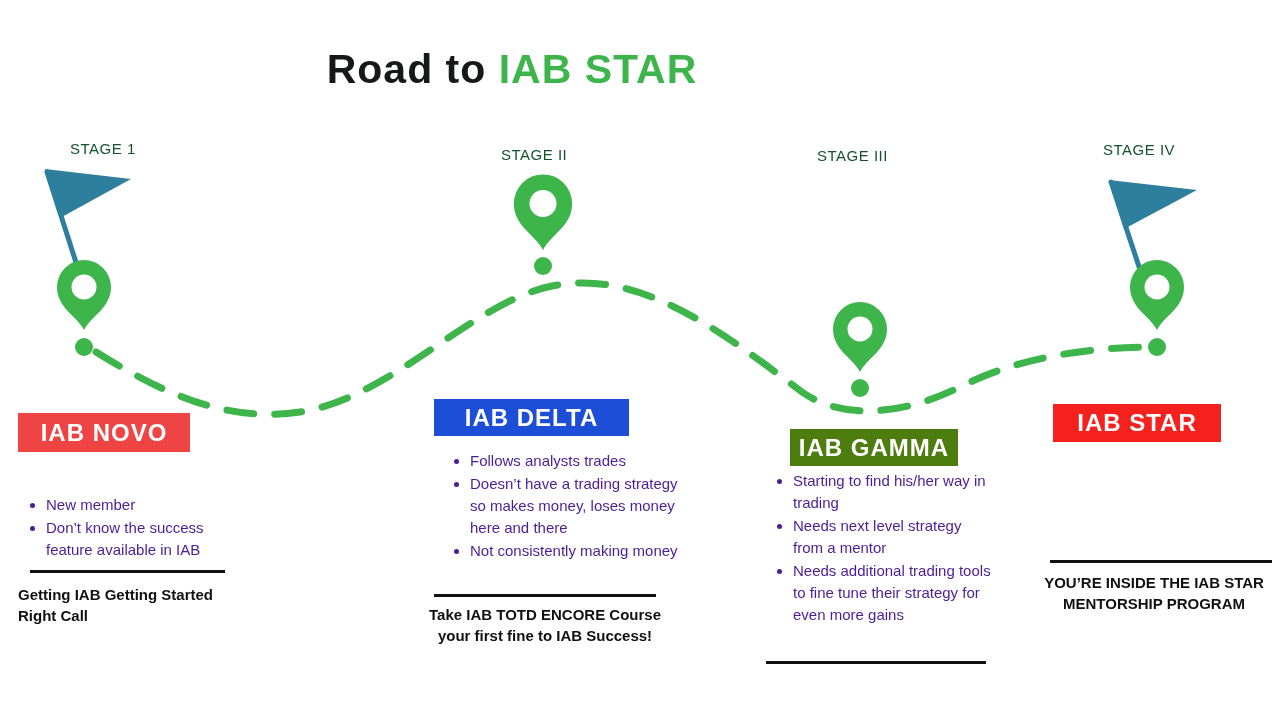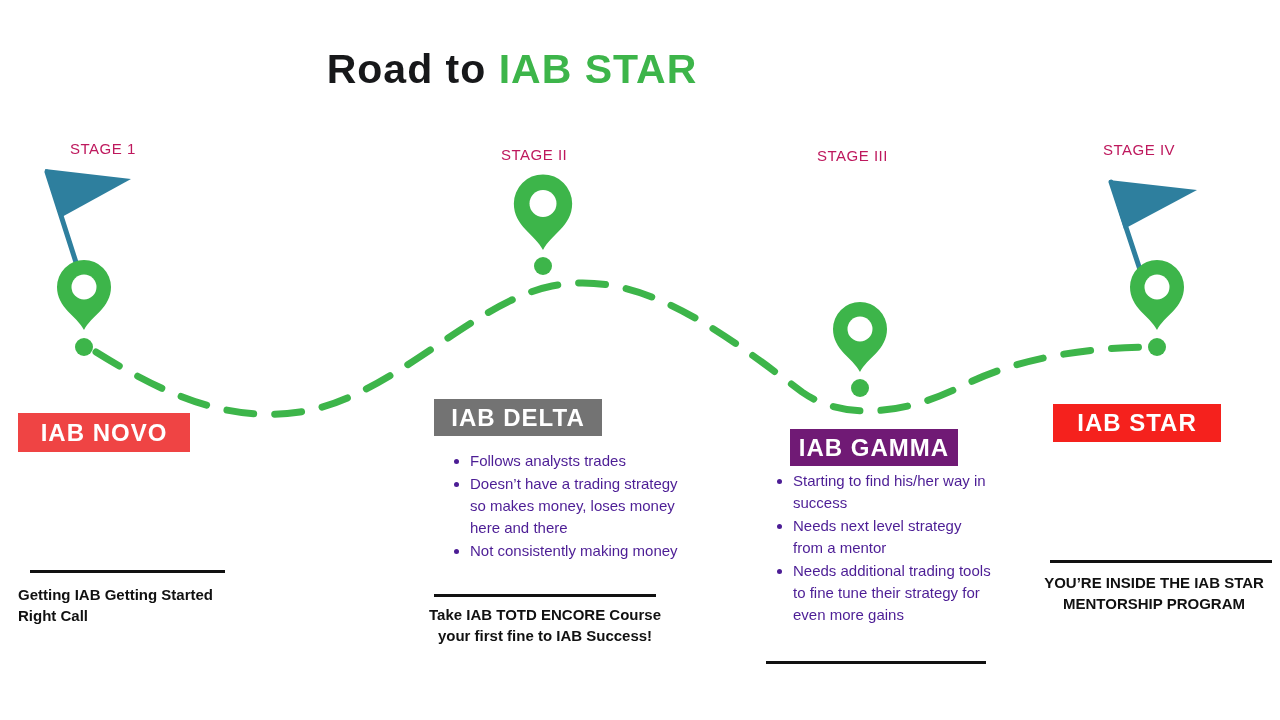--- a/index.html
+++ b/index.html
@@ -17,21 +17,21 @@
     position: absolute; top: 46px; left: 0; width: 1024px;
     text-align: center;
     font-size: 41px; font-weight: 800; letter-spacing: 1px;
     color: #17181a;
   }
   .title .hl { color: var(--path-green, #3db54a); }
 
   .stage-label {
     position: absolute;
     font-size: 15px; font-weight: 400; letter-spacing: .5px;
-    color: #be185d;
+    color: #14532d;
   }
 
   svg.roadmap { position: absolute; top: 0; left: 0; z-index: 1; }
   .road { fill: none; stroke: var(--path-green, #3db54a); stroke-width: 7;
           stroke-linecap: round; stroke-dasharray: 27 21; }
   .pin-body { fill: var(--path-green, #3db54a); }
   .pin-hole { fill: #ffffff; }
   .dot { fill: var(--path-green, #3db54a); }
   .flag-pole { stroke: var(--teal, #2e7f9e); stroke-width: 5; stroke-linecap: round; }
   .flag-cloth { fill: var(--teal, #2e7f9e); }
@@ -98,35 +98,39 @@
     <use href="#pin" x="0" y="0" transform="translate(860,372)"></use>
     <use href="#pin" x="0" y="0" transform="translate(1157,330)"></use>
 
     <circle class="dot" cx="84" cy="347" r="9"></circle>
     <circle class="dot" cx="543" cy="266" r="9"></circle>
     <circle class="dot" cx="860" cy="388" r="9"></circle>
     <circle class="dot" cx="1157" cy="347" r="9"></circle>
   </svg>
 
   <div class="banner" style="left: 18px; top: 413px; width: 172px; height: 39px; background: #ef4444;">IAB NOVO</div>
+  <ul class="bullets" style="left:28px; top:494px; width:190px;">
+    <li>New member</li>
+    <li>Don’t know the success feature available in IAB</li>
+  </ul>
   <div class="divider" style="left:30px; top:570px; width:195px;"></div>
   <div class="footer-note" style="left:18px; top:584px; width:212px;">Getting IAB Getting Started Right Call</div>
 
-  <div class="banner" style="left: 434px; top: 399px; width: 168px; height: 37px; background: #737373;">IAB DELTA</div>
+  <div class="banner" style="left: 434px; top: 399px; width: 195px; height: 37px; background: #1d4ed8;">IAB DELTA</div>
   <ul class="bullets" style="left:452px; top:450px; width:215px;">
     <li>Follows analysts trades</li>
     <li>Doesn’t have a trading strategy so makes money, loses money here and there</li>
     <li>Not consistently making money</li>
   </ul>
   <div class="divider" style="left:434px; top:594px; width:222px;"></div>
   <div class="footer-note center" style="left:428px; top:604px; width:234px;">Take IAB TOTD ENCORE Course your first fine to IAB Success!</div>
 
-  <div class="banner" style="left: 790px; top: 429px; width: 168px; height: 37px; background: #701a75;">IAB GAMMA</div>
+  <div class="banner" style="left: 790px; top: 429px; width: 168px; height: 37px; background: #4d7c0f;">IAB GAMMA</div>
   <ul class="bullets" style="left:775px; top:470px; width:200px;">
-    <li>Starting to find his/her way in success</li>
+    <li>Starting to find his/her way in trading</li>
     <li>Needs next level strategy from a mentor</li>
     <li>Needs additional trading tools to fine tune their strategy for even more gains</li>
   </ul>
   <div class="divider" style="left:766px; top:661px; width:220px;"></div>
 
   <div class="banner" style="left: 1053px; top: 404px; width: 168px; height: 38px; background: rgb(245, 33, 29);">IAB STAR</div>
   <div class="divider" style="left:1050px; top:560px; width:222px;"></div>
   <div class="footer-note center" style="left:1040px; top:572px; width:228px;">YOU’RE INSIDE THE IAB STAR MENTORSHIP PROGRAM</div>
 
 </div>

